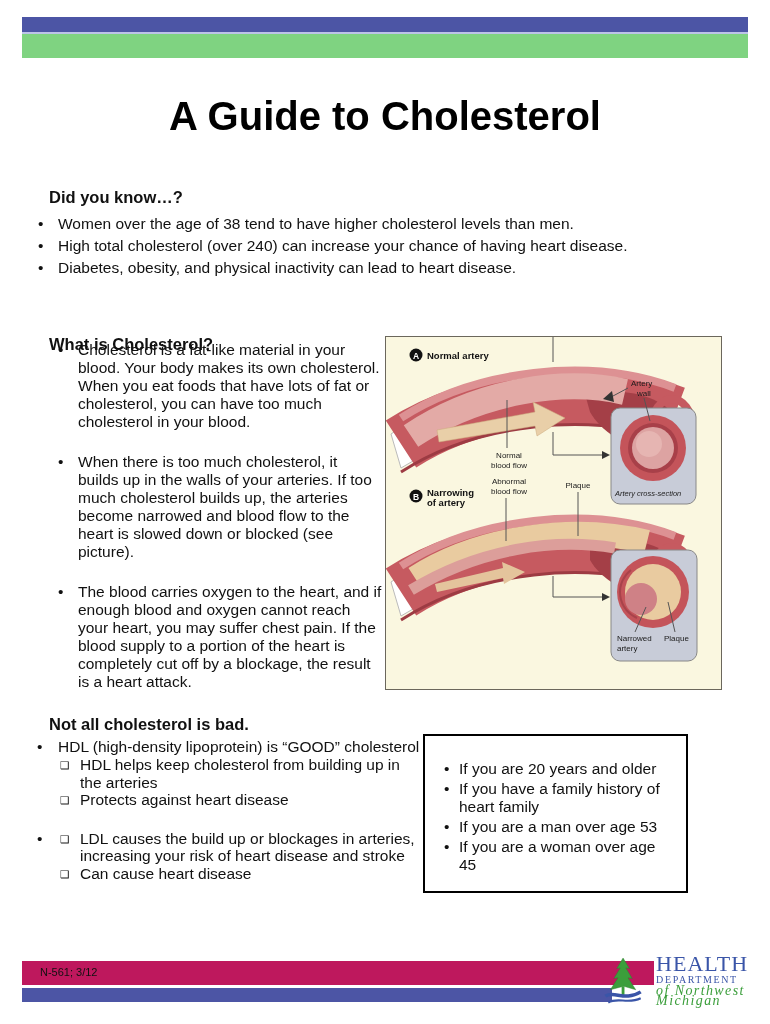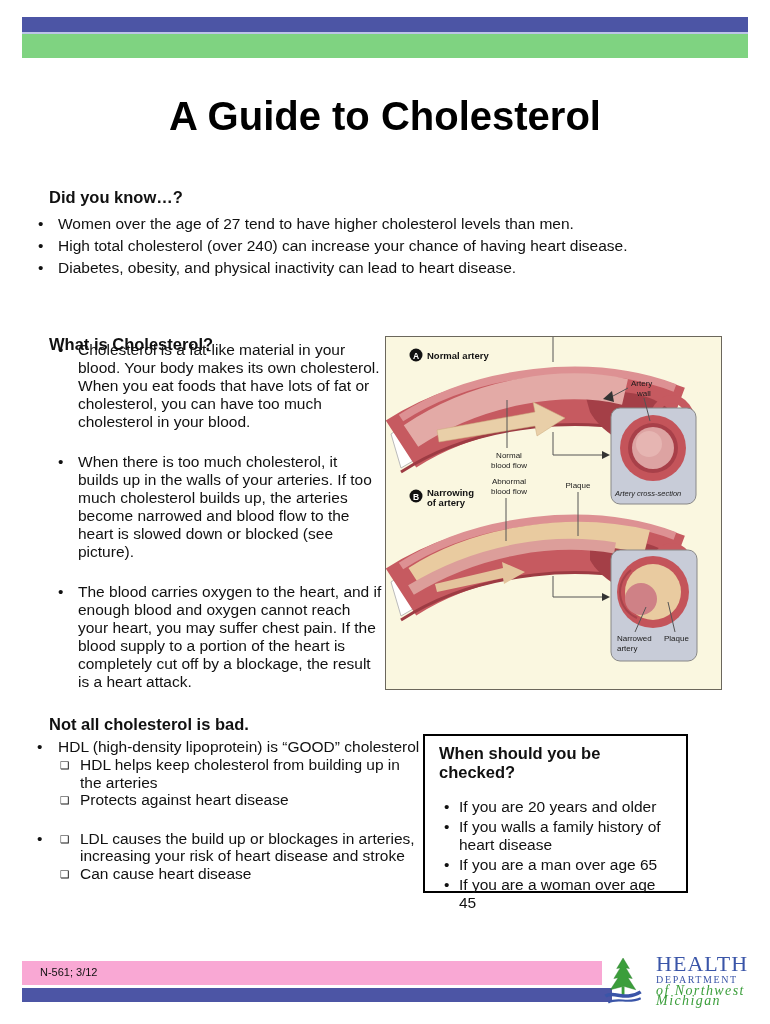--- a/index.html
+++ b/index.html
@@ -41,21 +41,21 @@
   .checkbox .mk{left:6px;}
 
   
   .diagram{left:385px;top:336px;width:337px;height:354px;}
   .dg-lbl{font-size:8px;fill:#1a1a1a;}
   .dg-bold{font-size:9.5px;font-weight:bold;fill:#111;}
   .dg-it{font-size:7.5px;font-style:italic;fill:#222;}
   .dg-line{stroke:#555;stroke-width:1;fill:none;}
 
   
-  .f-green{left:22px;top:961px;width:580px;height:24px;background:#f9a8d4;}
+  .f-green{left:22px;top:961px;width:632px;height:24px;background:#be185d;}
   .f-green span{position:absolute;left:18px;top:5px;font-size:11px;color:#111;}
   .f-blue{left:22px;top:988px;width:590px;height:14px;background:#4c55a5;}
   .logo{left:604px;top:944px;width:164px;height:76px;display:flex;align-items:flex-start;}
   .logo-text{margin-left:14px;padding-top:10px;font-family:Liberation Serif, serif;color:#3a55a8;}
   .logo-health{font-size:22px;line-height:20px;letter-spacing:1px;}
   .logo-dept{font-size:10px;line-height:12px;letter-spacing:1.6px;}
   .logo-tag{font-size:14px;line-height:10px;letter-spacing:1.4px;color:#3b9e3b;font-style:italic;}
 </style>
 </head>
 <body>
@@ -64,21 +64,21 @@
 
   <div class="abs bar-blue"></div>
   <div class="abs bar-green"></div>
 
   <div class="abs title">A Guide to Cholesterol</div>
 
   <h2 class="abs sec h-did">Did you know…?</h2>
   <ul class="abs blist list-did">
     <li>
       <span class="mk">•</span>
-      <span>Women over the age of 27 tend to have higher cholesterol levels than men.</span></li>
+      <span>Women over the age of 38 tend to have higher cholesterol levels than men.</span></li>
     <li>
       <span class="mk">•</span>
       <span>High total cholesterol (over 240) can increase your chance of having heart disease.</span></li>
     <li>
       <span class="mk">•</span>
       <span>Diabetes, obesity, and physical inactivity can lead to heart disease.</span></li>
   </ul>
 
   <h2 class="abs sec h-what">What is Cholesterol?</h2>
   <ul class="abs blist list-what">
@@ -196,31 +196,30 @@
           <span class="mk-sq">❑</span>
           <span>LDL causes the build up or blockages in arteries, increasing your risk of heart disease and stroke</span></li>
         <li>
           <span class="mk-sq">❑</span>
           <span>Can cause heart disease</span></li>
       </ul>
     </li>
   </ul>
 
   <div class="abs checkbox">
-    <h3>When should you be checked?</h3>
     <ul>
       <li>
         <span class="mk">•</span>
         <span>If you are 20 years and older</span></li>
       <li>
         <span class="mk">•</span>
-        <span>If you walls a family history of heart disease</span></li>
-      <li>
-        <span class="mk">•</span>
-        <span>If you are a man over age 65</span></li>
+        <span>If you have a family history of heart family</span></li>
+      <li>
+        <span class="mk">•</span>
+        <span>If you are a man over age 53</span></li>
       <li>
         <span class="mk">•</span>
         <span>If you are a woman over age 45</span></li>
     </ul>
   </div>
 
   <div class="abs f-green">
     <span>N-561; 3/12</span>
   </div>
   <div class="abs f-blue"></div>

